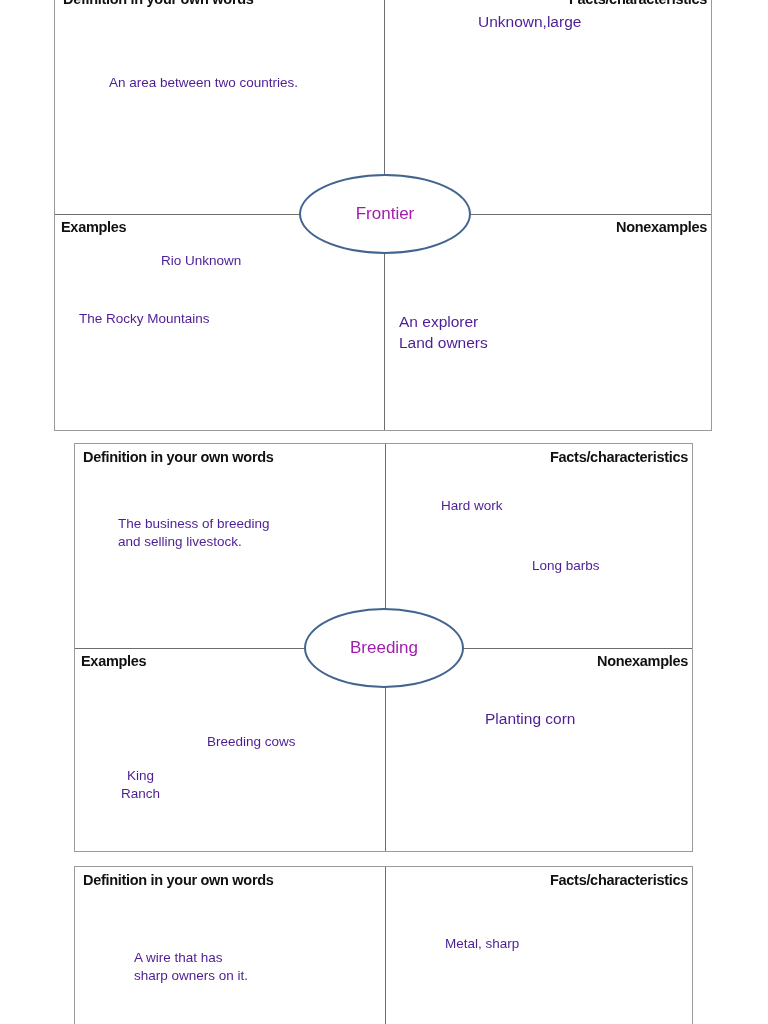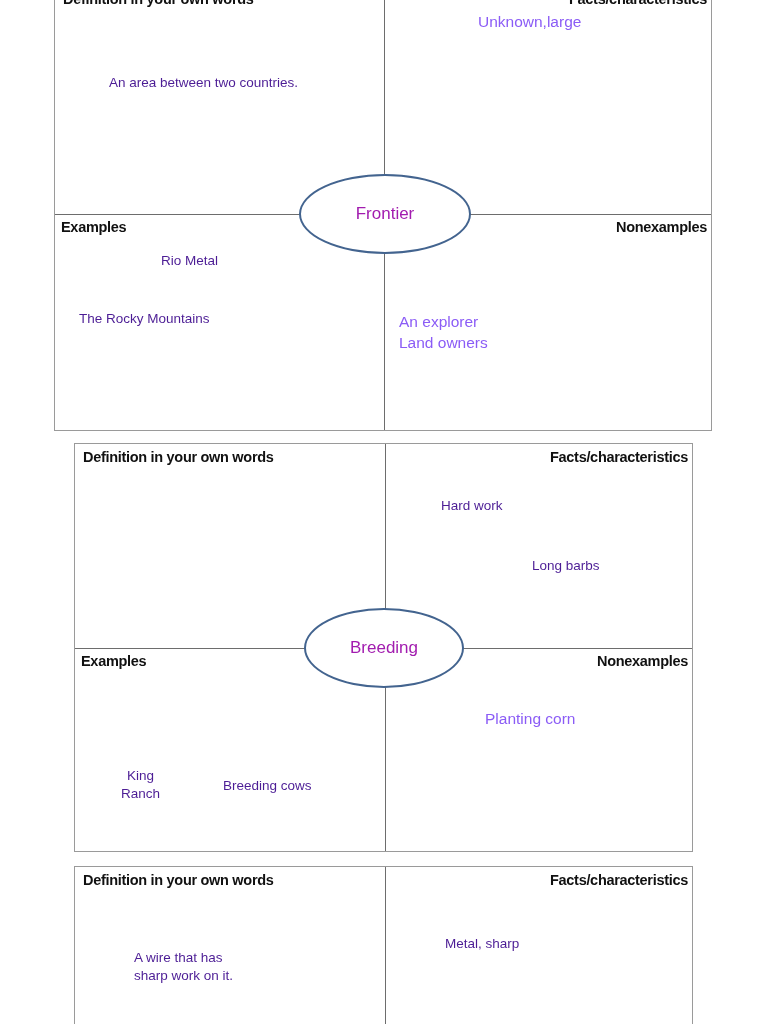--- a/index.html
+++ b/index.html
@@ -67,21 +67,21 @@
 
   .note {
     position: absolute;
     font-family: "Liberation Sans", sans-serif;
     font-size: 13.5px;
     color: #4c1d95;
     line-height: 1.35;
     white-space: pre-line;
   }
   .note.gray {
-    color: #8b5cf6;
+    color: #4c1d95;
     font-size: 15.5px;
   }
   .note.center {
     text-align: center;
   }
 
   
   .oval {
     position: absolute;
     box-sizing: border-box;
@@ -135,73 +135,75 @@
       <div class="note" style="left:54px; top:88px;">An area between two countries.</div>
     </div>
 
     <div class="quad" style="left:330px; top:0; width:328px; height:228px;">
       <div class="quad-label lbl-tr">Facts/characteristics</div>
       <div class="note gray" style="left:93px; top:26px;">Unknown,large</div>
     </div>
 
     <div class="quad" style="left:0; top:229px; width:329px; height:214px;">
       <div class="quad-label lbl-bl">Examples</div>
-      <div class="note" style="left:106px; top:37px;">Rio Metal</div>
+      <div class="note" style="left:106px; top:37px;">Rio Unknown</div>
       <div class="note" style="left:24px; top:95px;">The Rocky Mountains</div>
     </div>
 
     <div class="quad" style="left:330px; top:229px; width:328px; height:214px;">
       <div class="quad-label lbl-br">Nonexamples</div>
       <div class="note gray" style="left:14px; top:70px;margin-top:27px;">An explorer
 Land owners</div>
     </div>
 
     <div class="oval" style="left:244px; top:188px; width:172px; height:80px;">
       <span class="oval-text">Frontier</span>
     </div>
   </div>
 
   <div class="frayer" id="frame-2">
     <div class="vline"></div>
     <div class="hline"></div>
 
     <div class="quad" style="left:0; top:0; width:310px; height:204px;">
       <div class="quad-label lbl-tl">Definition in your own words</div>
+      <div class="note" style="left:43px; top:71px;">The business of breeding
+and selling livestock.</div>
     </div>
 
     <div class="quad" style="left:311px; top:0; width:308px; height:204px;">
       <div class="quad-label lbl-tr">Facts/characteristics</div>
       <div class="note" style="left:55px; top:53px;">Hard work</div>
       <div class="note" style="left:146px; top:113px;">Long barbs</div>
     </div>
 
     <div class="quad" style="left:0; top:205px; width:310px; height:202px;">
       <div class="quad-label lbl-bl">Examples</div>
-      <div class="note" style="left:148px; top:84px;margin-top:44px;">Breeding cows</div>
+      <div class="note" style="left:132px; top:84px;">Breeding cows</div>
       <div class="note center" style="left:46px; top:118px;">King
 Ranch</div>
     </div>
 
     <div class="quad" style="left:311px; top:205px; width:308px; height:202px;">
       <div class="quad-label lbl-br">Nonexamples</div>
       <div class="note gray" style="left:99px; top:60px;">Planting corn</div>
     </div>
 
     <div class="oval" style="left:229px; top:164px; width:160px; height:80px;">
       <span class="oval-text">Breeding</span>
     </div>
   </div>
 
   <div class="frayer" id="frame-3">
     <div class="vline"></div>
 
     <div class="quad" style="left:0; top:0; width:310px; height:204px;">
       <div class="quad-label lbl-tl">Definition in your own words</div>
       <div class="note" style="left:59px; top:82px;">A wire that has
-sharp work on it.</div>
+sharp owners on it.</div>
     </div>
 
     <div class="quad" style="left:311px; top:0; width:308px; height:204px;">
       <div class="quad-label lbl-tr">Facts/characteristics</div>
       <div class="note" style="left:59px; top:68px;text-align:right;">Metal, sharp</div>
     </div>
 
   </div>
 
 </div>

